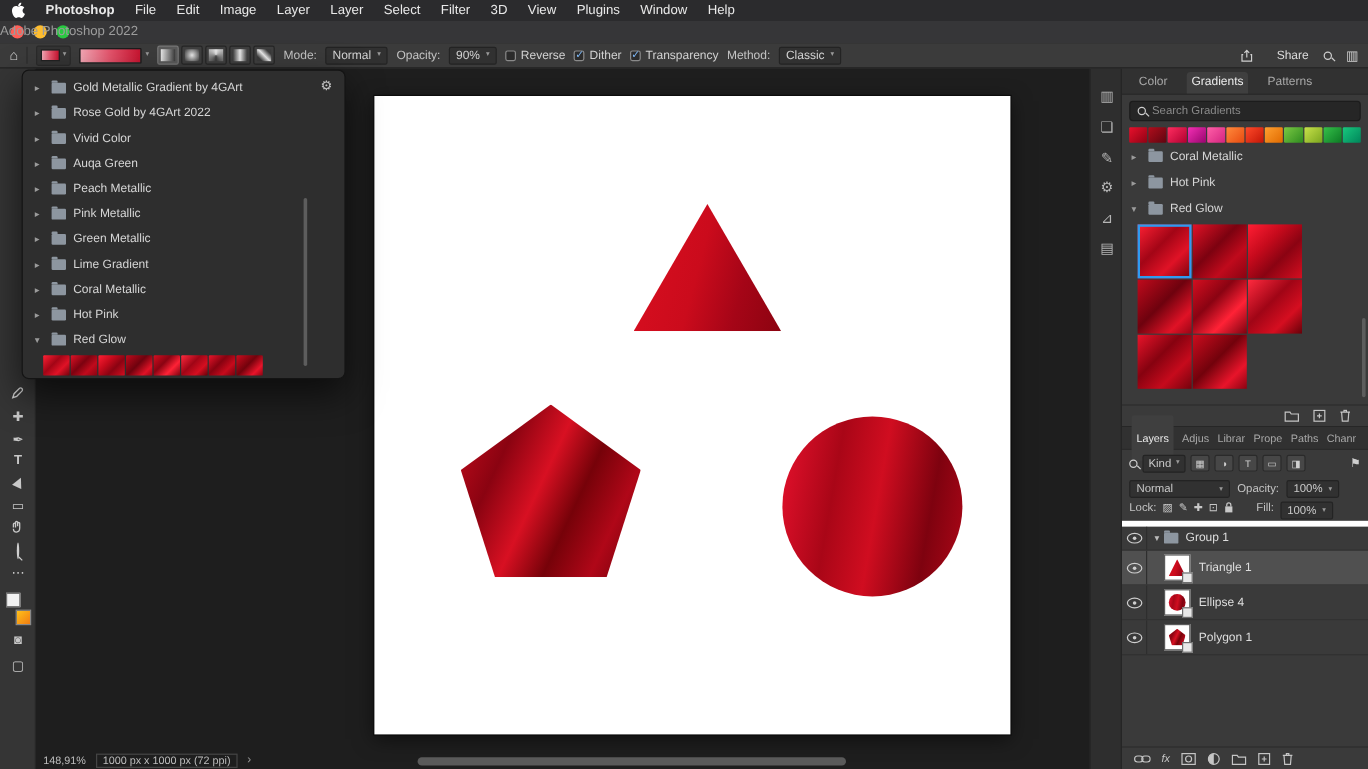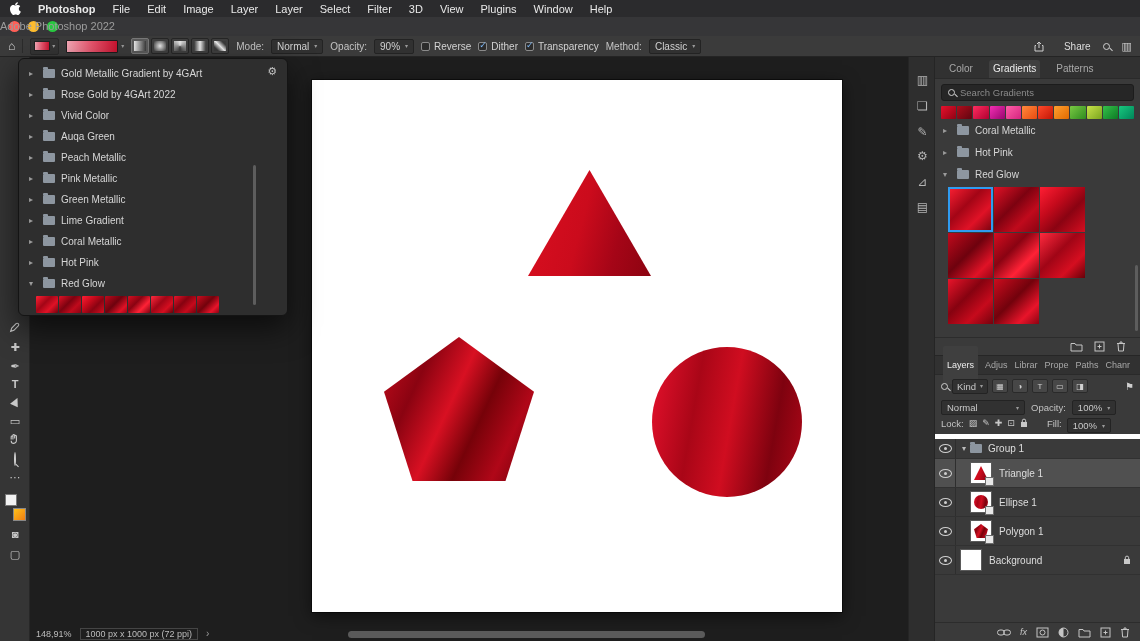--- a/index.html
+++ b/index.html
@@ -125,21 +125,21 @@
   .eye::after{content:"";position:absolute;left:50%;top:50%;width:3px;height:3px;margin:-1.5px 0 0 -1.5px;background:#cfcfcf;border-radius:50%}
   .ind{width:10px;flex:none}
   .gchev{font-size:8px;color:#bbb;margin:0 4px 0 6px}
   .thumb{position:relative;width:22px;height:22px;background:#fff;border:1px solid #5a5a5a;margin:0 7px 0 4px;flex:none}
   .tshape{position:absolute;left:3px;right:3px;top:3px;bottom:3px}
   .t-tri{clip-path:polygon(50% 0%,100% 100%,0% 100%)}
   .t-circ{border-radius:50%}
   .t-pent{clip-path:polygon(50% 0%,100% 38%,81% 100%,19% 100%,0% 38%)}
   .badge{position:absolute;right:-3px;bottom:-3px;width:9px;height:9px;background:#e8e8e8;border:1px solid #6e6e6e}
   .lockend{margin-left:auto;margin-right:9px}
-  .lfooter{position:absolute;left:0;right:0;bottom:0;height:19px;border-top:1px solid #2c2c2c;display:flex;align-items:center;justify-content:flex-end;gap:9px;padding:0 10px}
+  .lfooter{position:absolute;left:0;right:0;bottom:0;height:19px;border-top:1px solid #2c2c2c;display:flex;align-items:center;gap:9px;padding:0 10px}
   .fx{font-size:9px;font-style:italic;color:#c5c5c5}
 </style>
 </head>
 <body>
 
 <div class="menubar">
   <span class="apple">
     <svg width="11" height="13" viewBox="0 0 14 17">
         <path fill="#ffffff" d="M11.3 9c0-2.2 1.8-3.2 1.9-3.3-1-1.5-2.6-1.7-3.2-1.7-1.3-.1-2.6.8-3.2.8-.7 0-1.7-.8-2.8-.8-1.4 0-2.8.9-3.5 2.2-1.5 2.6-.4 6.5 1.1 8.6.7 1 1.6 2.2 2.7 2.2 1.1 0 1.5-.7 2.9-.7 1.3 0 1.7.7 2.9.7 1.2 0 2-1.1 2.7-2.1.8-1.2 1.2-2.4 1.2-2.5-.1 0-2.6-1-2.7-3.4zM9.1 3c.6-.7 1-1.8.9-2.8-.9 0-2 .6-2.6 1.4-.6.6-1.1 1.7-.9 2.7 1 .1 2-.6 2.6-1.3z"></path>
       </svg>
@@ -434,45 +434,32 @@
       </div>
       <div class="lrow">
         <span class="eyecell">
             <span class="eye"></span>
           </span>
         <span class="ind"></span>
         <span class="thumb">
             <span class="tshape t-circ" style="background: linear-gradient(100deg, rgb(232, 17, 45) 0%, rgb(169, 6, 23) 30%, rgb(208, 13, 32) 52%, rgb(126, 2, 15) 78%, rgb(176, 7, 24) 100%);"></span>
             <span class="badge"></span>
           </span>
-        <span>Ellipse 1</span>
+        <span>Ellipse 4</span>
       </div>
       <div class="lrow">
         <span class="eyecell">
             <span class="eye"></span>
           </span>
         <span class="ind"></span>
         <span class="thumb">
             <span class="tshape t-pent" style="background: linear-gradient(115deg, rgb(201, 12, 29) 0%, rgb(138, 3, 17) 25%, rgb(216, 16, 34) 45%, rgb(118, 2, 9) 62%, rgb(176, 7, 24) 80%, rgb(105, 1, 10) 100%);"></span>
             <span class="badge"></span>
           </span>
         <span>Polygon 1</span>
-      </div>
-      <div class="lrow">
-        <span class="eyecell">
-            <span class="eye"></span>
-          </span>
-        <span class="thumb"></span>
-        <span>Background</span>
-        <span class="lockend">
-            <svg width="8" height="10" viewBox="0 0 8 10">
-              <rect x="1" y="4" width="6" height="5" fill="#c8c8c8"></rect>
-              <path d="M2.3 4V2.8a1.7 1.7 0 013.4 0V4" fill="none" stroke="#c8c8c8"></path>
-            </svg>
-          </span>
       </div>
     </div>
     <div class="lfooter">
       <span>
           <svg width="14" height="7" viewBox="0 0 14 7">
             <rect x="0.5" y="1" width="7" height="5" rx="2.5" fill="none" stroke="#c5c5c5"></rect>
             <rect x="6.5" y="1" width="7" height="5" rx="2.5" fill="none" stroke="#c5c5c5"></rect>
           </svg>
         </span>
       <span class="fx">fx</span>

